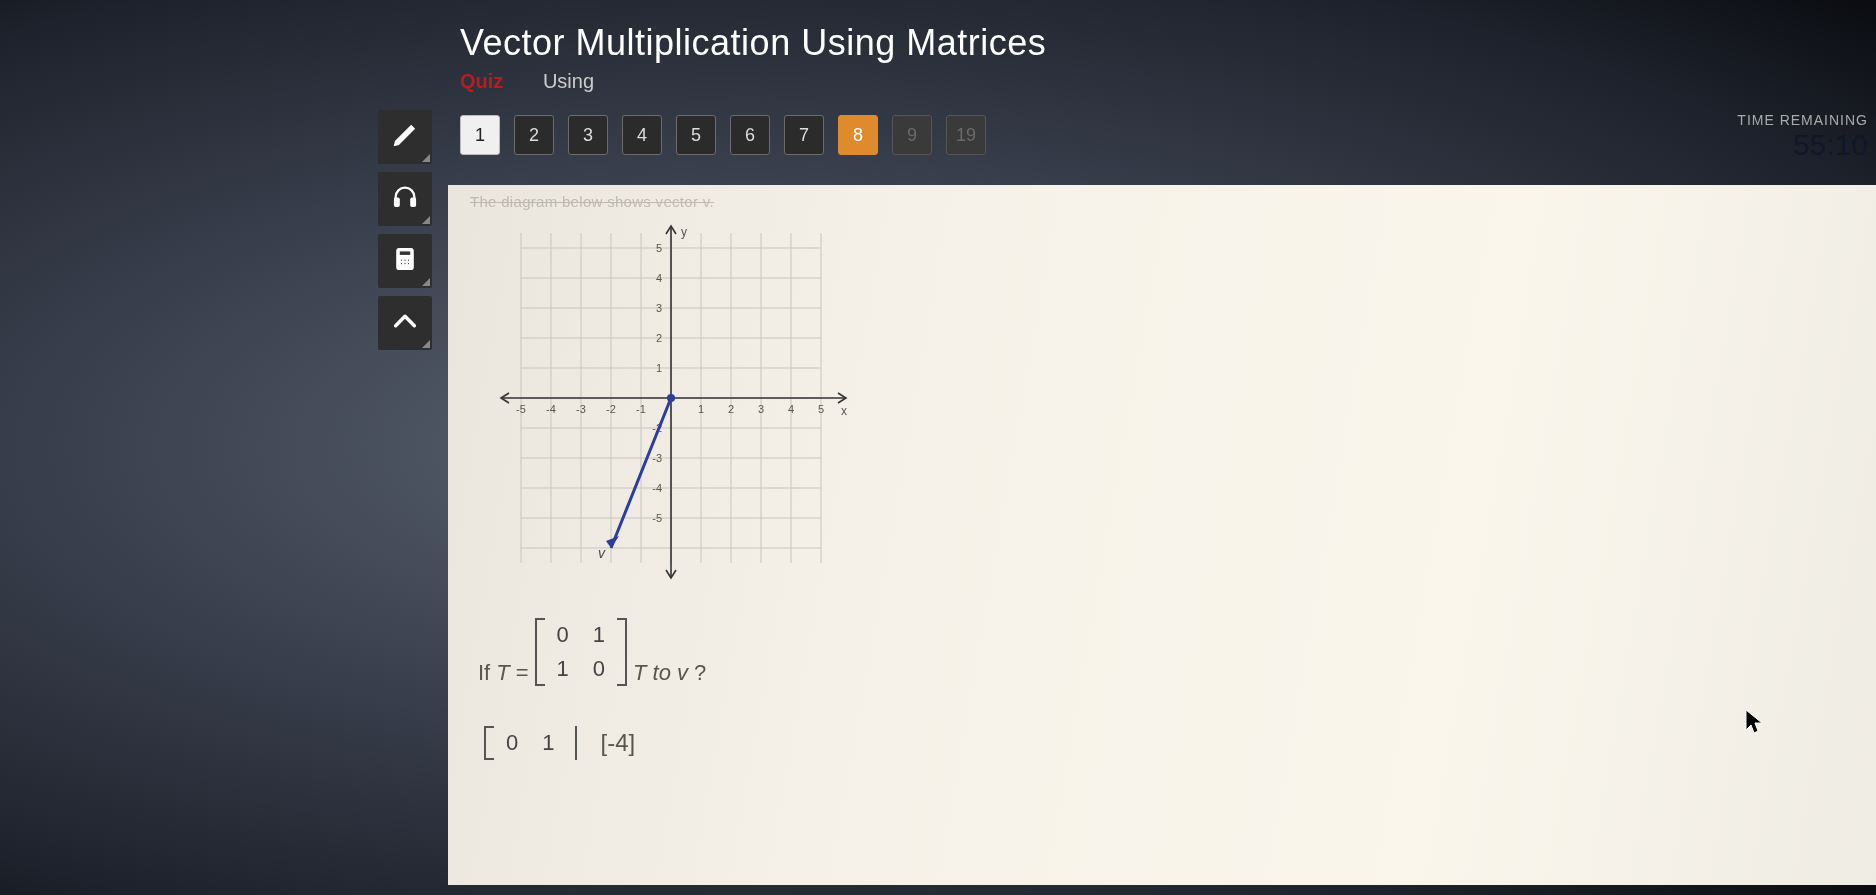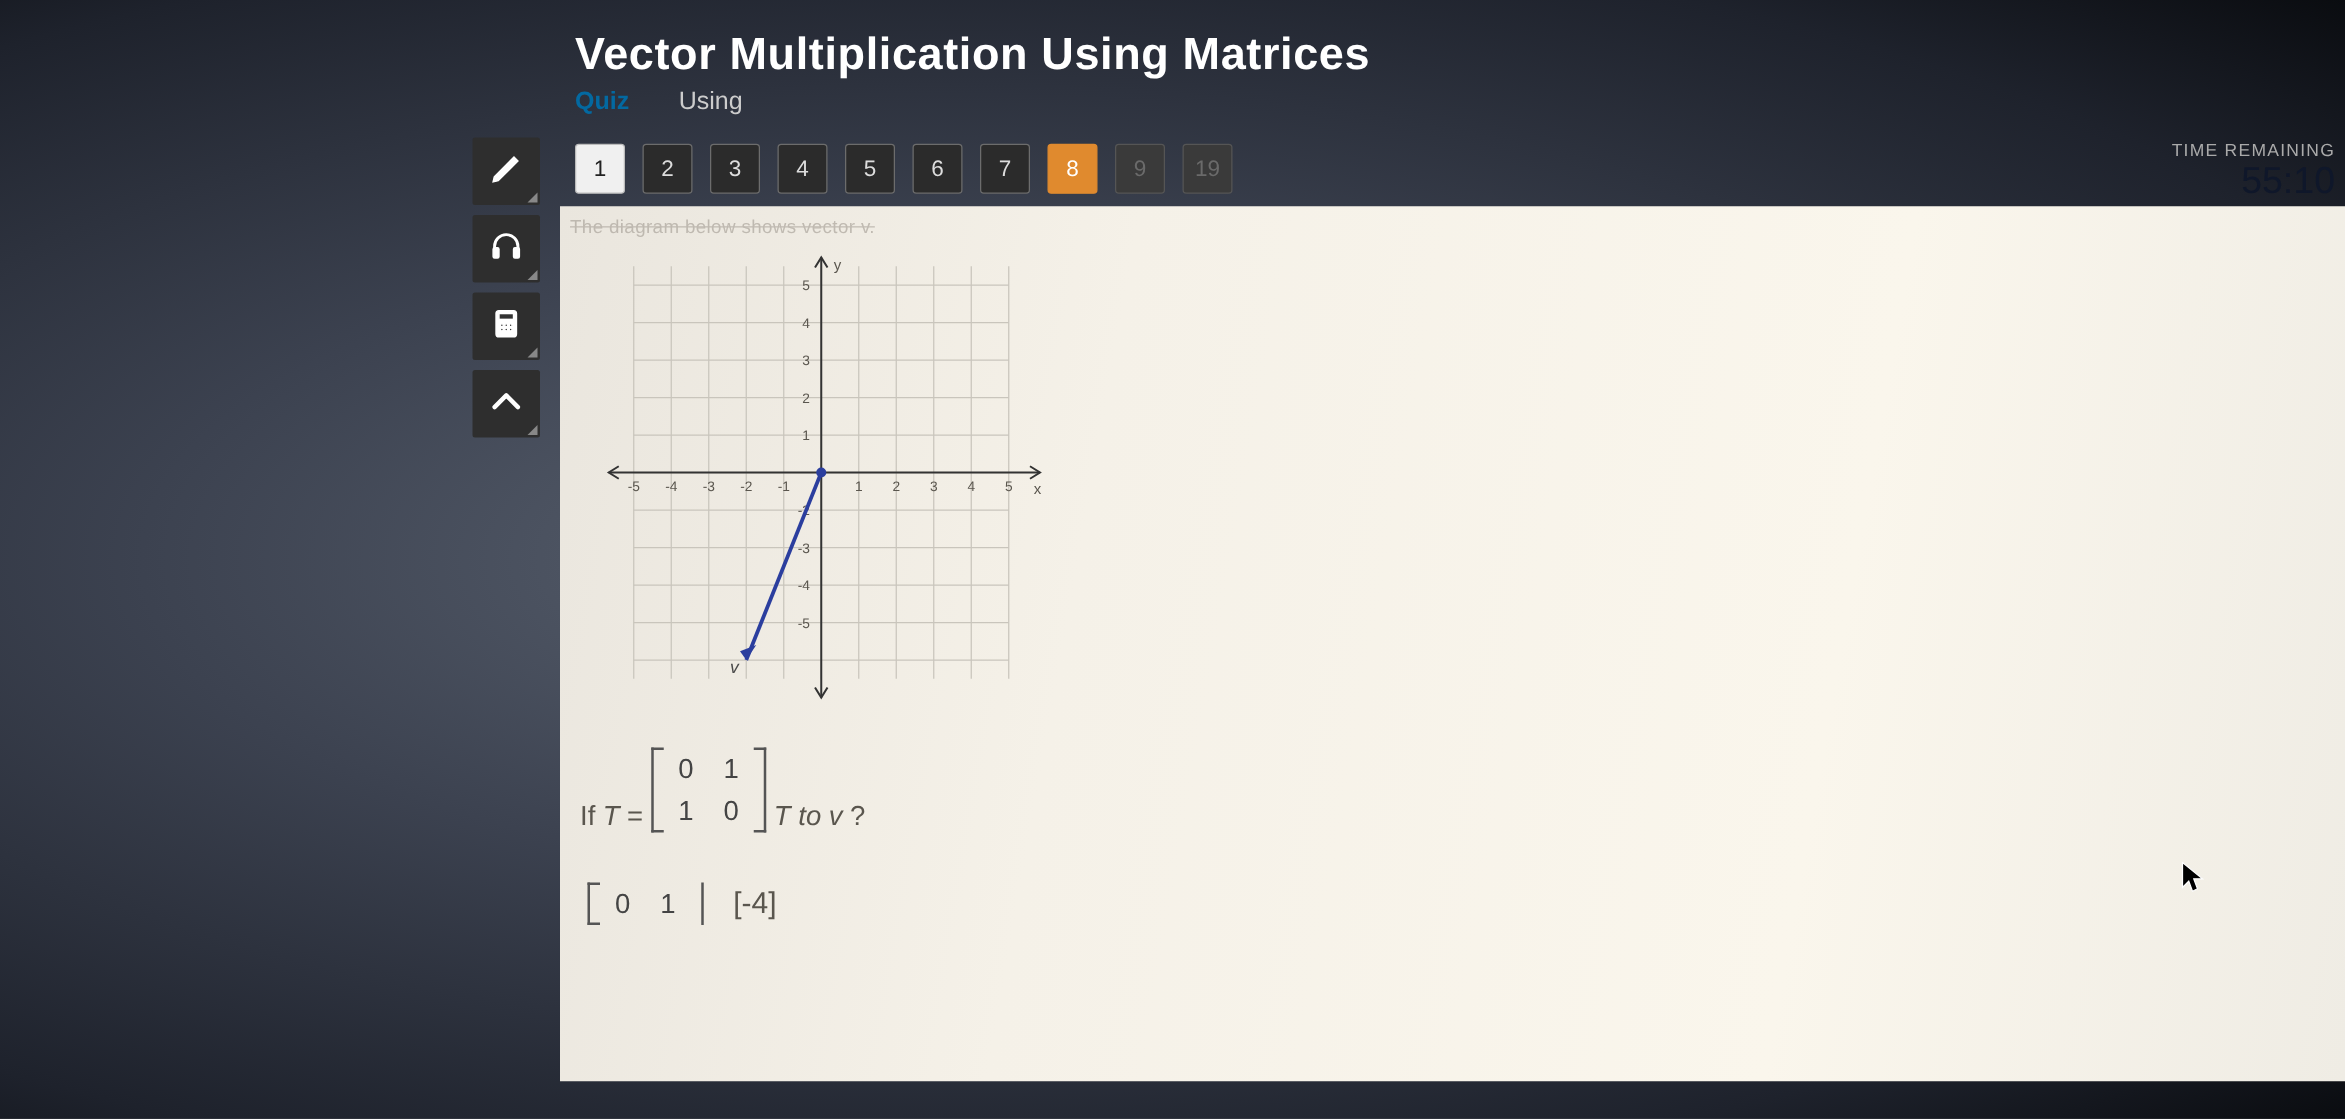--- a/index.html
+++ b/index.html
@@ -17,29 +17,29 @@
     top: 0;
     right: 0;
     bottom: 0;
   }
   .header {
     padding: 22px 80px 10px 80px;
     color: #fff;
   }
   .title {
     font-size: 36px;
-    font-weight: 700;
+    font-weight: 400;
     letter-spacing: .5px;
   }
   .subrow {
     margin-top: 6px;
     font-size: 20px;
     color: #ddd;
   }
-  .subrow .quiz { font-weight: 700; color:#0369a1; margin-right: 34px;}
+  .subrow .quiz { font-weight: 700; color:#b91c1c; margin-right: 34px;}
   .subrow .active { color:#ccc; }
   .side-tools {
     position: absolute;
     left: -2px;
     top: 110px;
     display: flex;
     flex-direction: column;
     gap: 8px;
     z-index: 10;
   }
@@ -89,22 +89,23 @@
     text-align:right;
     color:#ccc;
   }
   .timer .lbl{ font-size:14px; letter-spacing:1px; color:#aaa;}
   .timer .val{ font-size:30px; color:#0f172a;}
   .content {
     background:#f4f0e8;
     background: linear-gradient(100deg,#eae6de 0%, #f5f1e8 30%, #faf6ec 70%, #efece4 100%);
     margin-left:68px;
     min-height: 700px;
-    padding: 10px 40px 20px 6px;
+    padding: 10px 40px 20px 20px;
     position:relative;
+    margin-top:20px;
   }
   .scrolled-hint{
     font-size:15px; color:#9a938a;
     text-decoration: line-through;
     opacity:.55;
     margin: -2px 0 8px 2px;
     letter-spacing:.3px;
   }
   .graph-wrap{
     width: 430px; height: 370px;

